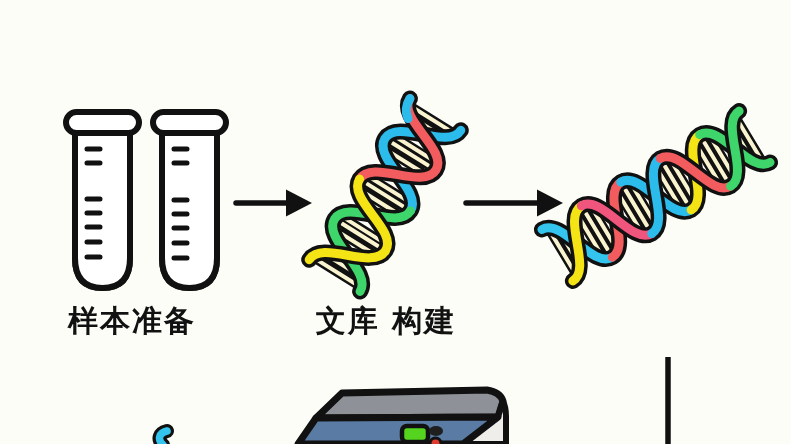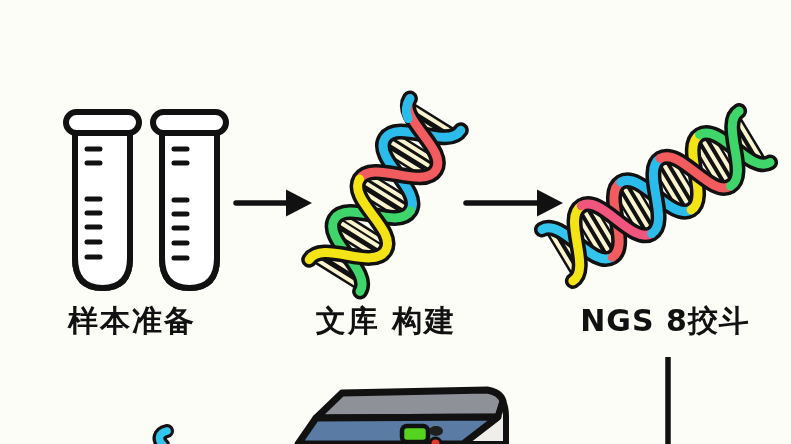--- a/index.html
+++ b/index.html
@@ -121,14 +121,13 @@
     </g>
 
     <g>
       <path d="M167,431 C159,433 157,439 163,445" fill="none" stroke="var(--ink)" stroke-width="14" stroke-linecap="round"></path>
       <path d="M167,431 C159,433 157,439 163,445" fill="none" stroke="var(--cyan)" stroke-width="7.5" stroke-linecap="round"></path>
     </g>
   </svg>
 
   <div class="step-label lbl-2">文库 构建</div>
   <div class="step-label lbl-1">样本准备</div>
-  <div class="step-label lbl-3">NGS 8挍斗</div>
 </div>
 
 </body></html>

